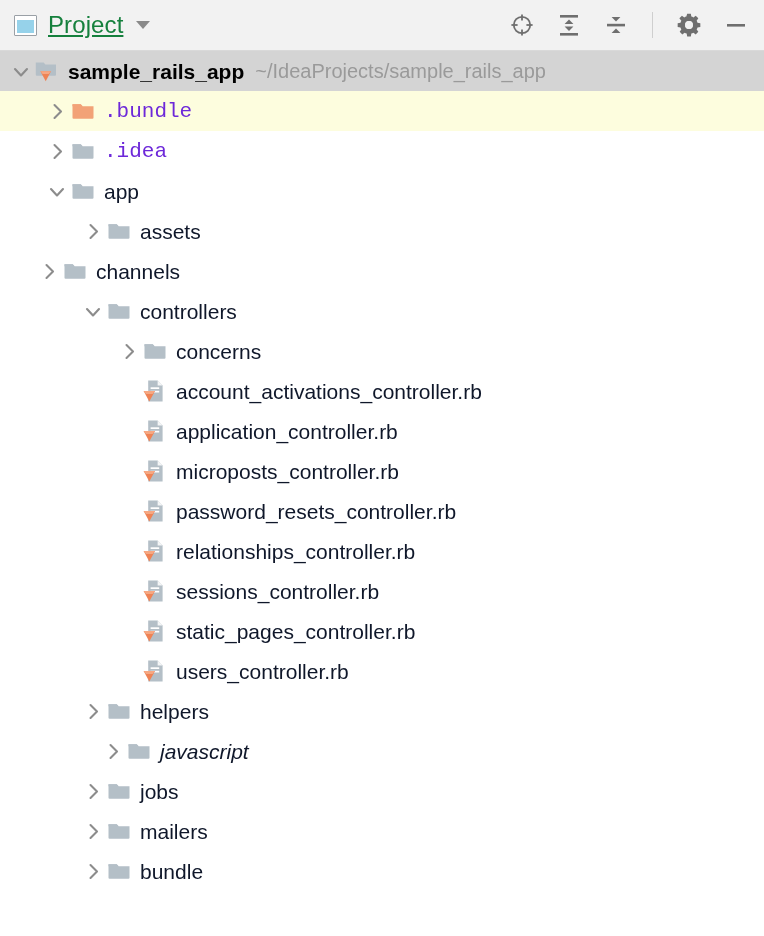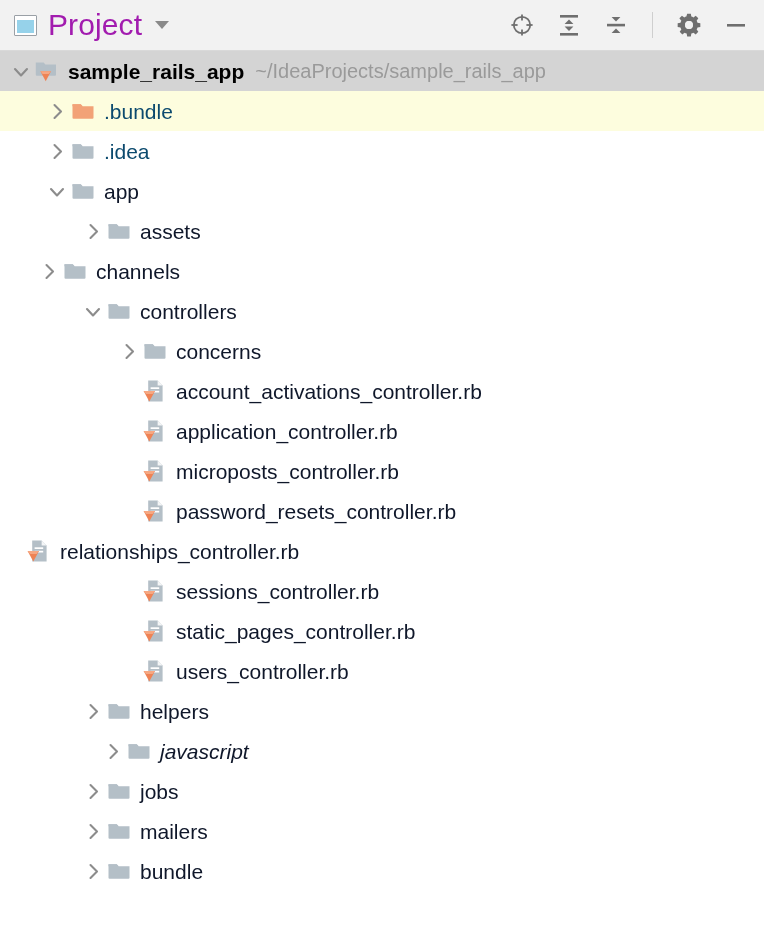--- a/index.html
+++ b/index.html
@@ -42,24 +42,25 @@
     border-radius: 1px;
     flex: none;
   }
   .project-icon::after {
     content: "";
     position: absolute;
     left: 2px; right: 2px; top: 4px; bottom: 2px;
     background: #96d2ea;
   }
   .header-title {
-    font-size: 30px;
-    color: #a21caf;
+    font-size: 24px;
+    color: #15803d;
     letter-spacing: 0.1px;
     white-space: nowrap;
+    text-decoration: underline;
   }
   .caret-down {
     width: 0; height: 0;
     border-left: 7px solid transparent;
     border-right: 7px solid transparent;
     border-top: 8px solid #8a8a8a;
     margin-left: 2px;
     flex: none;
   }
 
@@ -126,21 +127,21 @@
 
   .label {
     font-size: 21px;
     color: #0f172a;
     line-height: 1;
   }
   .label.root {
     font-weight: bold;
     color: #000000;
   }
-  .label.olive { color: #0c4a6e; }
+  .label.olive { color: #6d28d9; font-family: Liberation Mono, monospace; }
   .path-label {
     font-size: 20px;
     color: #9a9a9a;
     margin-left: 11px;
     line-height: 1;
   }
 </style>
 </head>
 <body>
 
@@ -363,21 +364,21 @@
           <path fill="#b4bfc7" d="M6.2 2.6h9.4l5.0 5.0v15.8H6.2z"></path>
           <path fill="#ffffff" fill-opacity="0.85" d="M15.6 2.6l5.0 5.0h-5.0z"></path>
           <rect x="8.6" y="9.3" width="8.6" height="1.7" fill="#ffffff"></rect>
           <rect x="8.6" y="12.8" width="8.6" height="1.7" fill="#ffffff"></rect>
           <polygon fill="#ee8355" points="1.6,13.0 13.0,13.0 7.3,23.6"></polygon>
           <polygon fill="#f6a782" points="1.6,13.0 13.0,13.0 10.6,16.0 4.0,16.0"></polygon>
         </svg>
       </span>
       <span class="label">password_resets_controller.rb</span>
     </div>
-    <div class="row" style="">
+    <div class="row" style="padding-left: 116px;">
       <span class="twisty"></span>
       <span class="node-icon">
         <svg width="26" height="26" viewBox="0 0 26 26">
           <path fill="#b4bfc7" d="M6.2 2.6h9.4l5.0 5.0v15.8H6.2z"></path>
           <path fill="#ffffff" fill-opacity="0.85" d="M15.6 2.6l5.0 5.0h-5.0z"></path>
           <rect x="8.6" y="9.3" width="8.6" height="1.7" fill="#ffffff"></rect>
           <rect x="8.6" y="12.8" width="8.6" height="1.7" fill="#ffffff"></rect>
           <polygon fill="#ee8355" points="1.6,13.0 13.0,13.0 7.3,23.6"></polygon>
           <polygon fill="#f6a782" points="1.6,13.0 13.0,13.0 10.6,16.0 4.0,16.0"></polygon>
         </svg>

